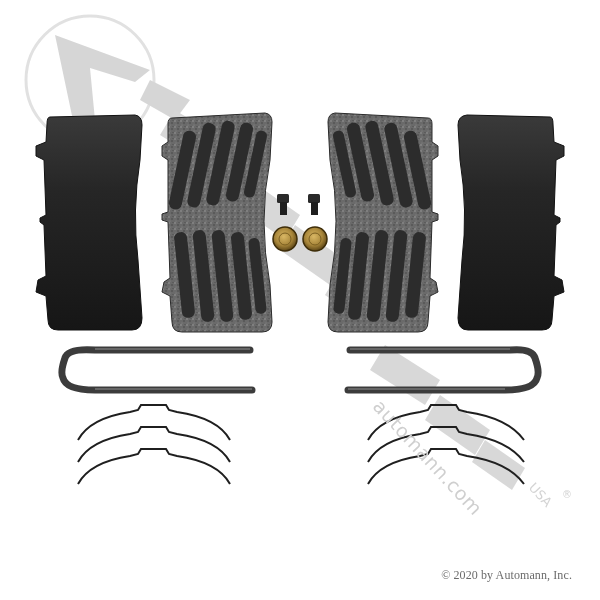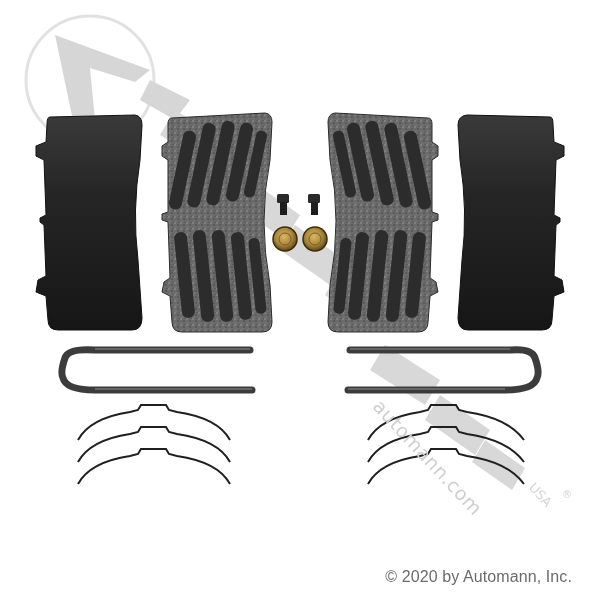--- a/index.html
+++ b/index.html
@@ -1,21 +1,21 @@
 <!DOCTYPE html>
 <html><head>
   <meta charset="utf-8">
   <style>
     html, body { margin: 0; padding: 0; background: #ffffff; }
     body { width: 600px; height: 600px; position: relative; overflow: hidden; font-family: "Liberation Sans", sans-serif; }
     .stage { position: absolute; left: 0; top: 0; width: 600px; height: 600px; }
     .copyright {
       position: absolute; right: 28px; top: 568px;
-      font-family: Liberation Sans, sans-serif;
-      font-size: 16px; color: #6b6b6b; letter-spacing: 0.1px;
+      font-family: Liberation Serif, serif;
+      font-size: 12px; color: #6b6b6b; letter-spacing: 0.1px;
     }
     .wm-url {
       position: absolute; left: 385px; top: 395px;
       font-family: "DejaVu Sans", sans-serif;
       font-size: 19px; color: #cfcfcf;
       transform: rotate(47deg); transform-origin: 0 0;
       letter-spacing: 0.5px;
     }
   </style>
 </head>

